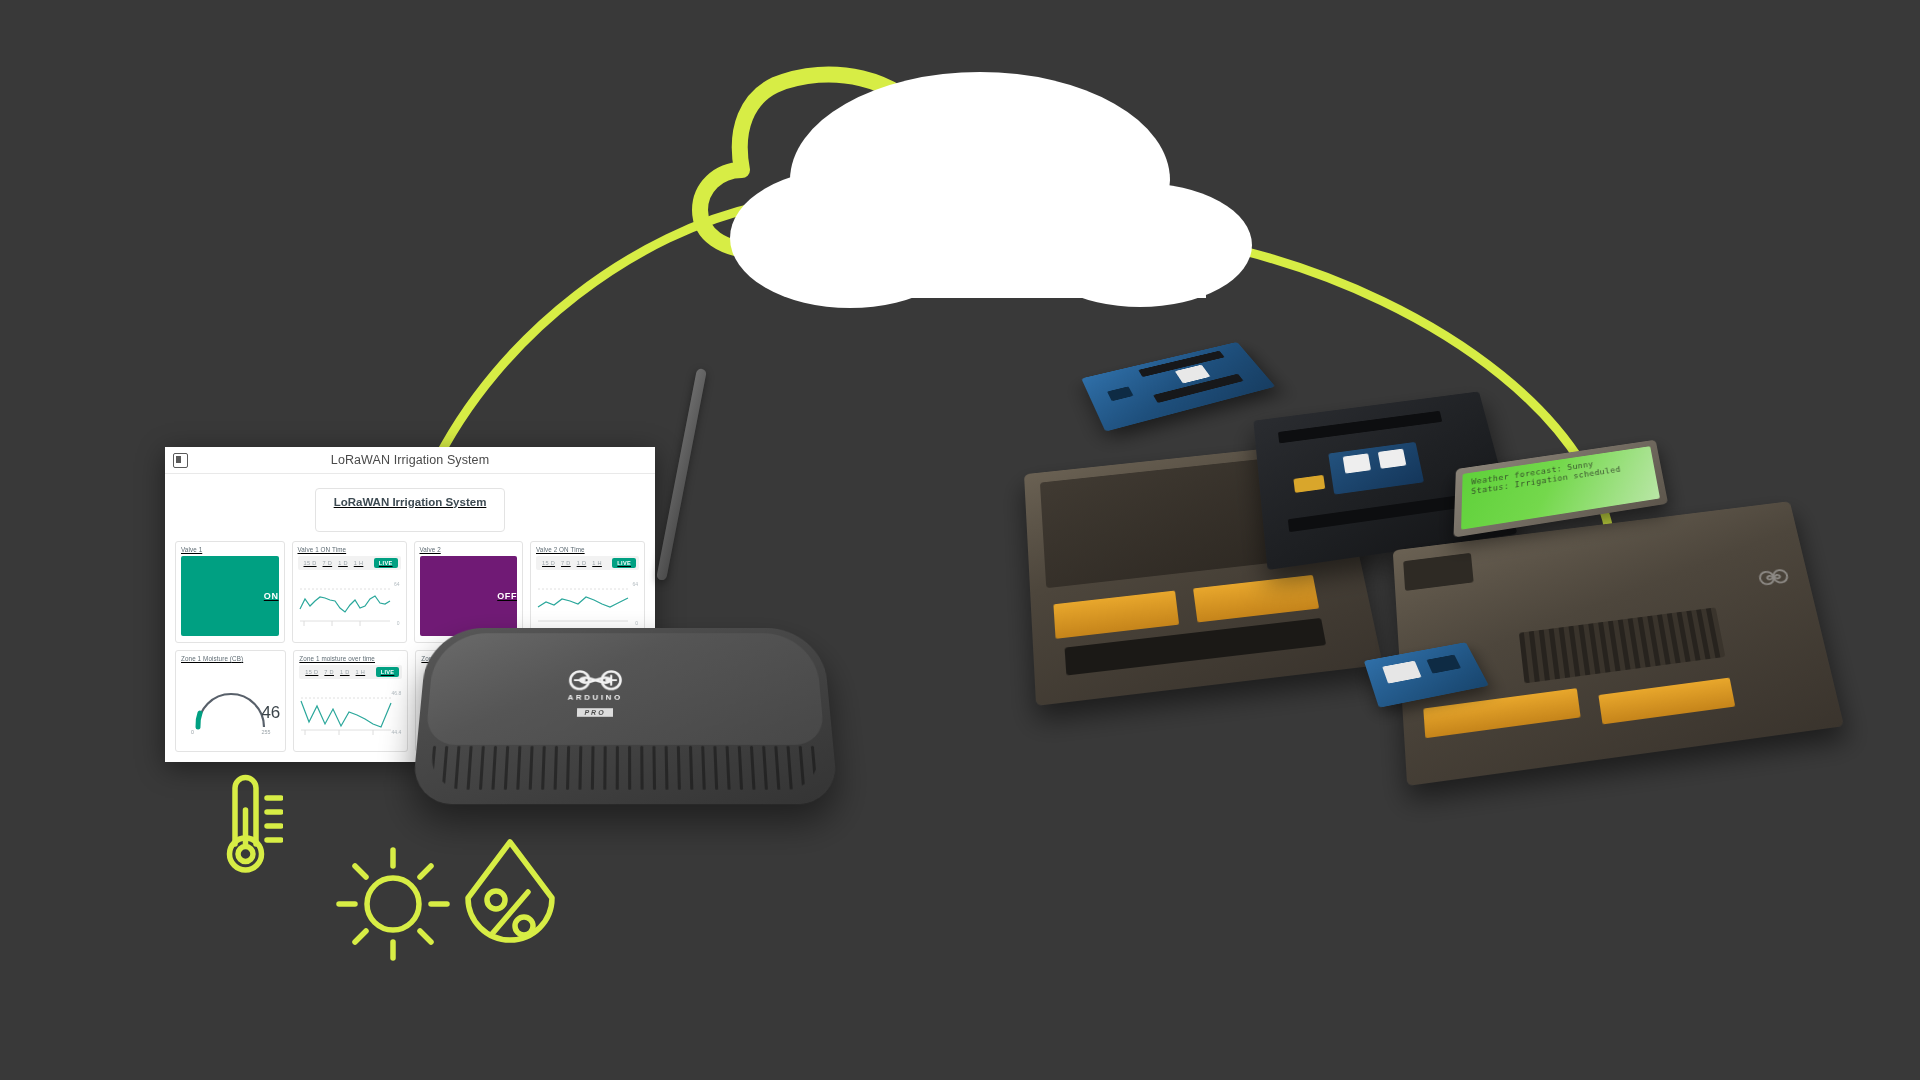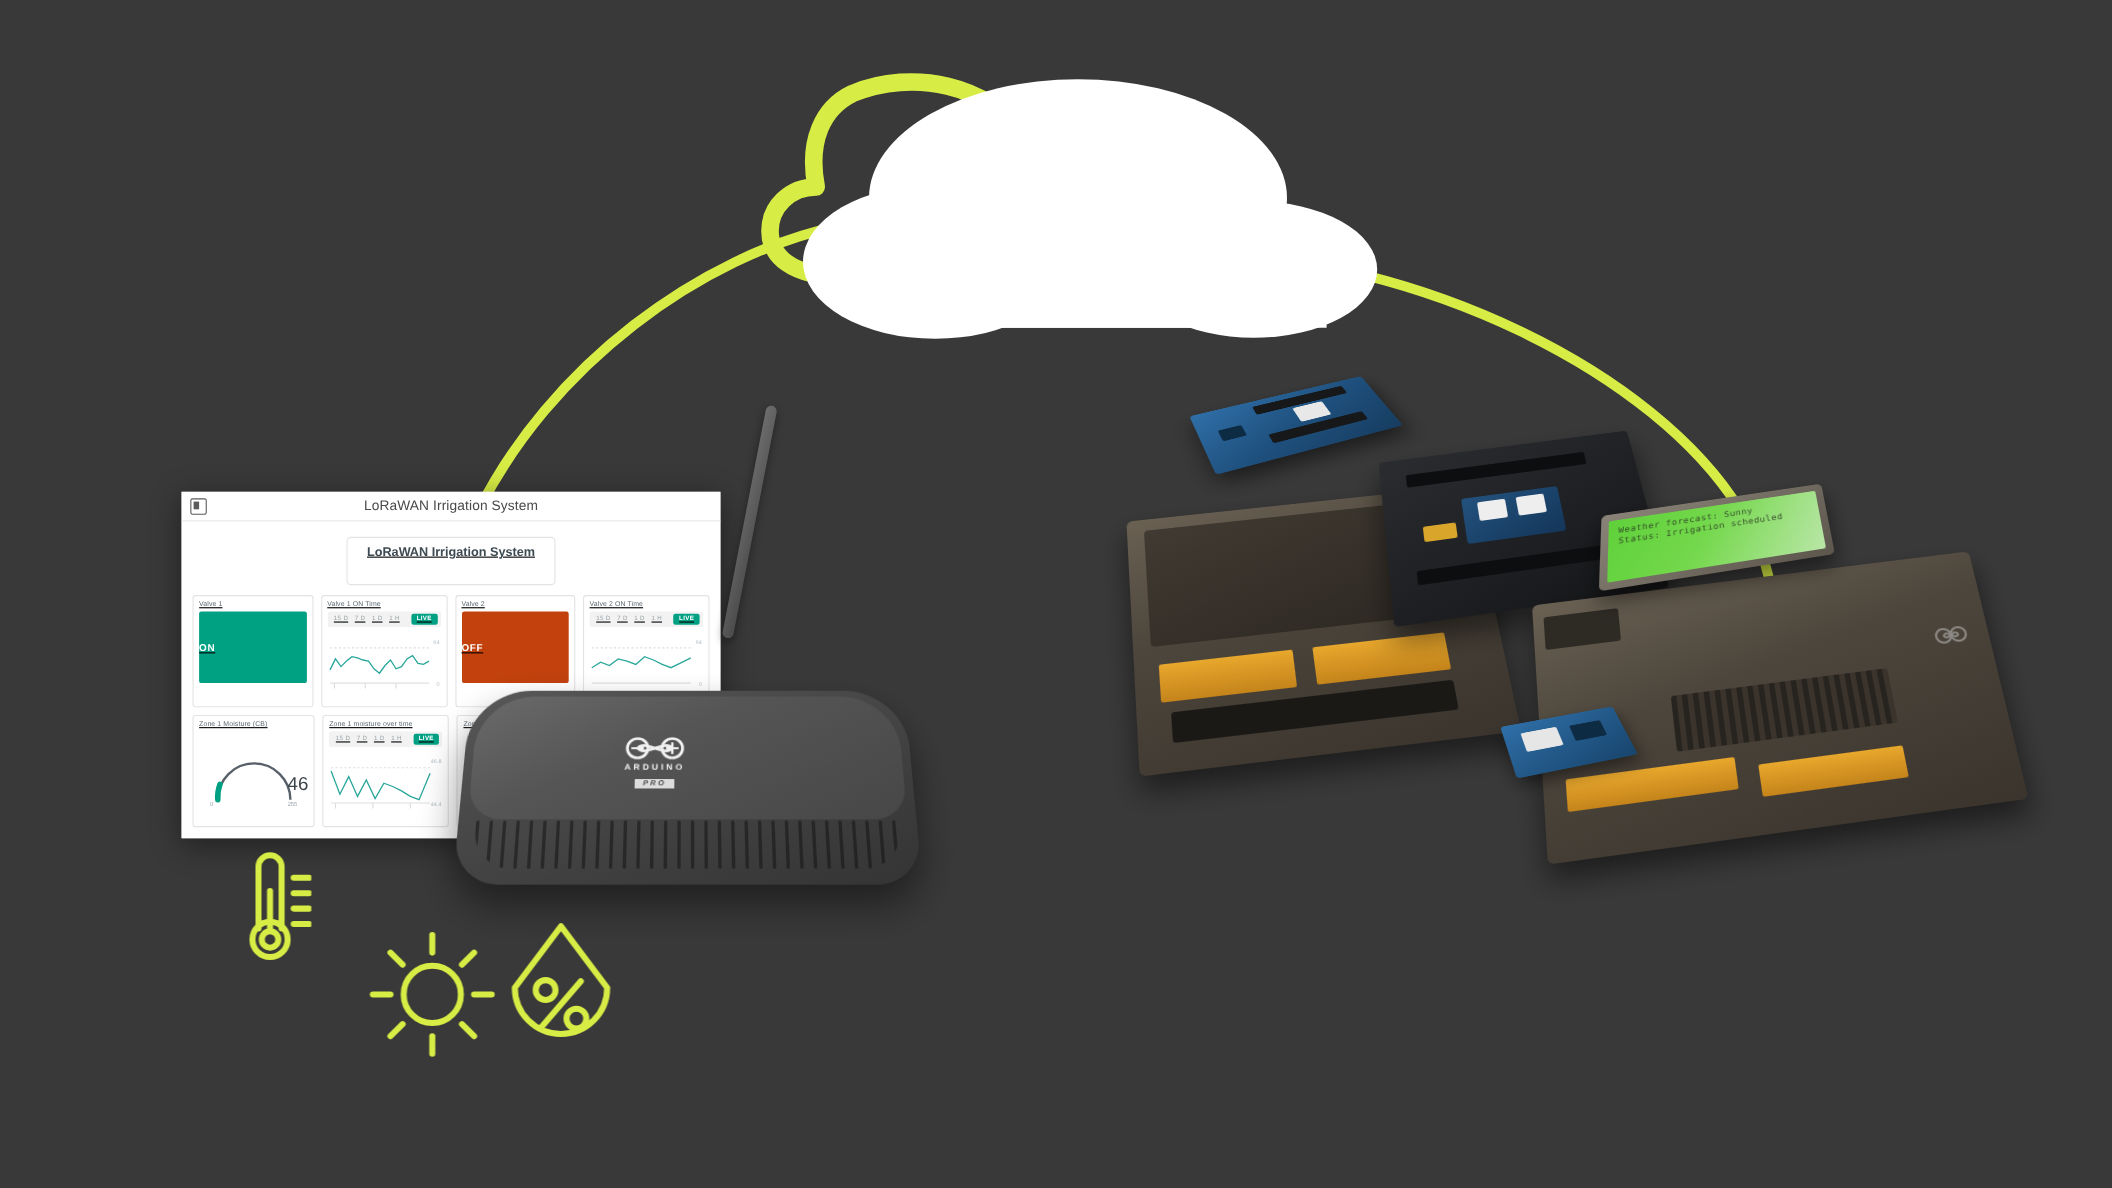--- a/index.html
+++ b/index.html
@@ -44,23 +44,23 @@
   }
   .hero-card span{font-size:11.5px;font-weight:bold;color:#3d4a52;}
 
   .grid-row{display:flex;gap:7px;margin-bottom:7px;}
   .card{
     border:1px solid #e3e3e3;border-radius:3px;background:#fff;
     width:115px;box-sizing:border-box;padding:4px 5px 5px 5px;position:relative;
   }
   .card-title{font-size:6.3px;color:#5d6a72;margin-bottom:3px;letter-spacing:.1px;}
 
-  .valve-block{height:65px;border-radius:2px;display:flex;align-items:center;justify-content:flex-start;}
+  .valve-block{height:80px;border-radius:2px;display:flex;align-items:center;justify-content:flex-end;}
   .valve-on{background:#00a082;}
-  .valve-off{background:#c2410c;}
+  .valve-off{background:#701a75;}
   .valve-block span{color:#fff;font-size:9px;font-weight:bold;letter-spacing:.6px;}
 
   .range-bar{display:flex;align-items:center;gap:0;background:#f2f2f2;border-radius:2px;padding:2px 3px;margin-bottom:5px;}
   .range-bar .opt{font-size:5.6px;color:#9aa3a8;padding:1px 3px;letter-spacing:.3px;}
   .range-bar .live{
     margin-left:auto;background:#00a082;color:#fff;font-size:5.6px;font-weight:bold;
     padding:2px 5px;border-radius:2px;letter-spacing:.3px;
   }
   .chart-wrap{position:relative;height:62px;}
   .chart-wrap svg{display:block;}

